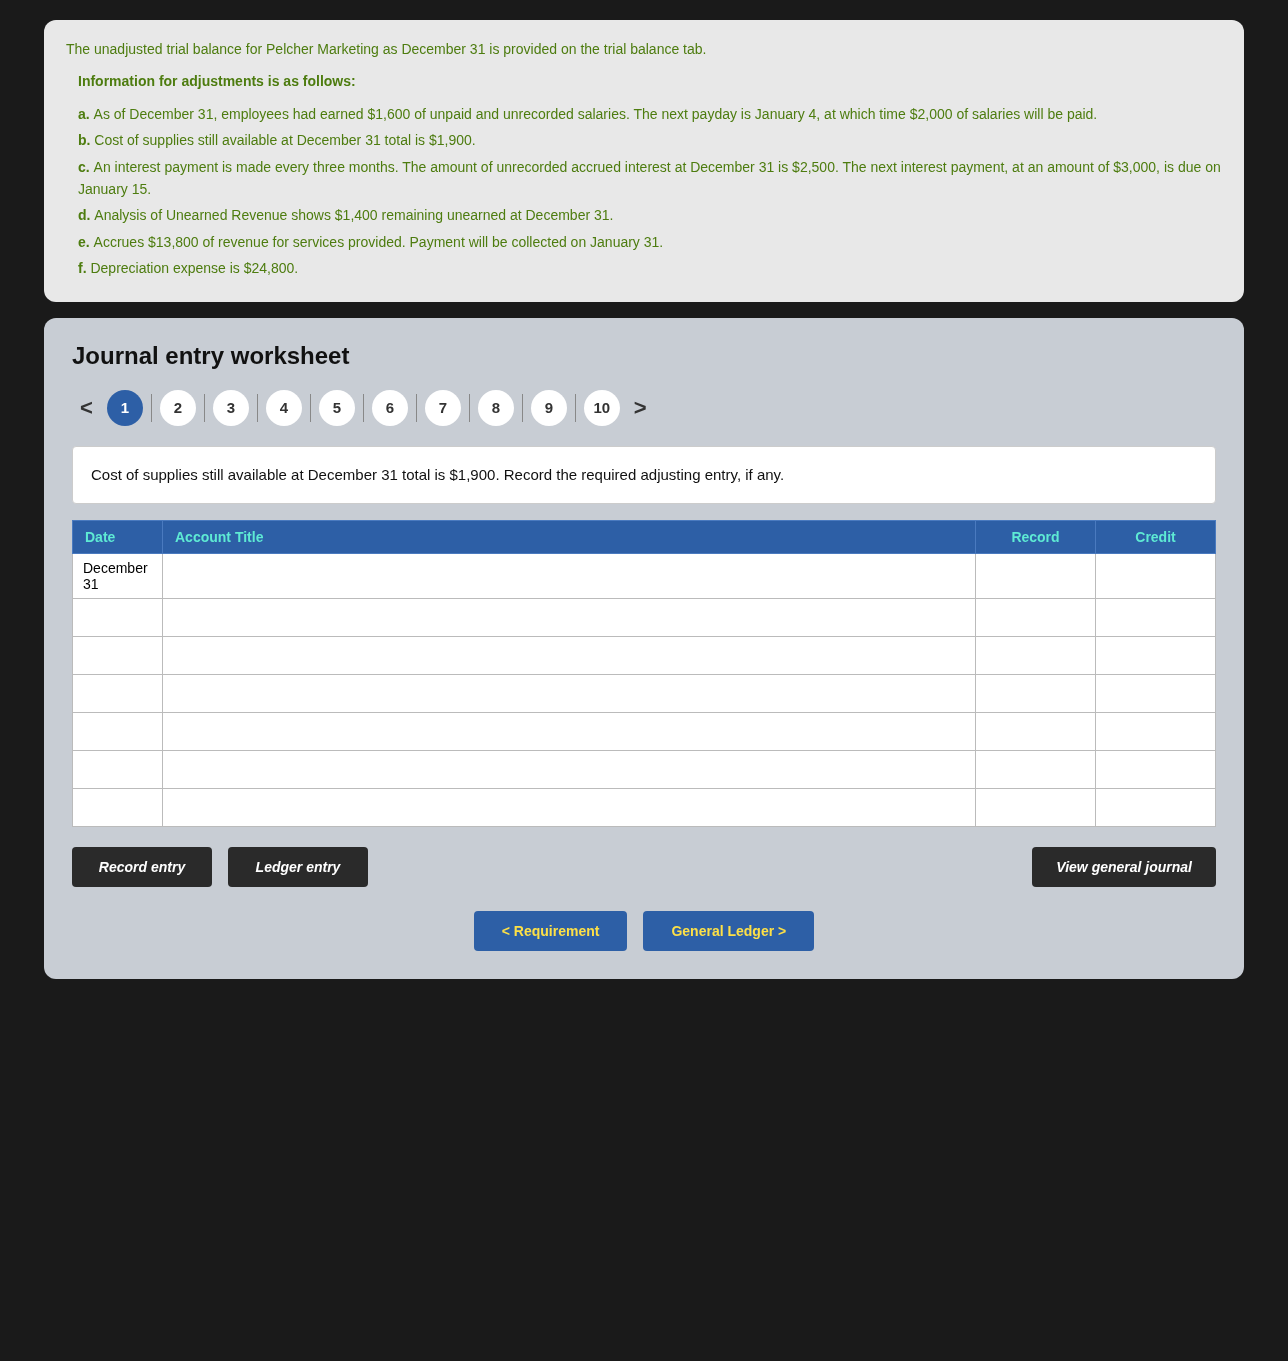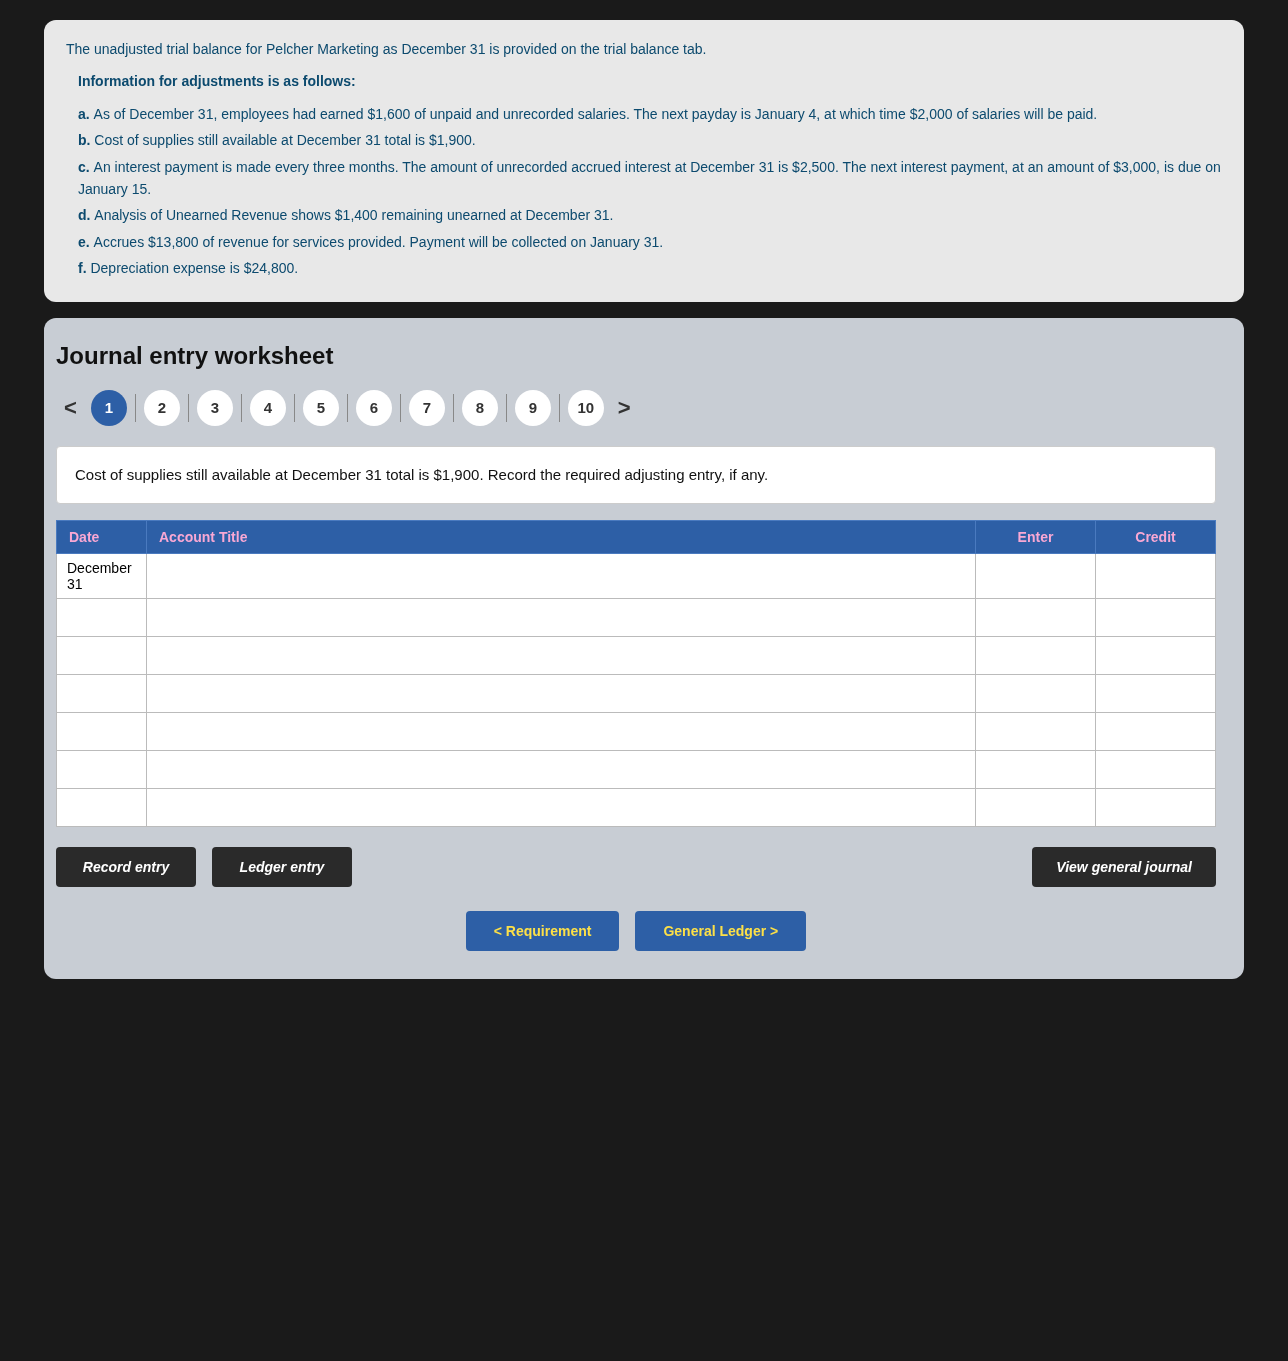--- a/index.html
+++ b/index.html
@@ -16,21 +16,21 @@
     }
 
     
     .info-card {
       background: #e8e8e8;
       border-radius: 12px;
       padding: 18px 22px;
       width: 100%;
       max-width: 1200px;
       font-size: 14px;
-      color: #0c4a6e;
+      color: #4d7c0f;
       line-height: 1.6;
     }
     .info-card p {
       margin-bottom: 10px;
     }
     .info-card .bold {
       font-weight: bold;
       margin-left: 12px;
     }
     .info-card ol {
@@ -38,21 +38,21 @@
       padding-left: 12px;
     }
     .info-card ol li {
       margin-bottom: 4px;
     }
 
     
     .worksheet-card {
       background: #c8cdd4;
       border-radius: 12px;
-      padding: 24px 28px 28px 12px;
+      padding: 24px 28px 28px 28px;
       width: 100%;
       max-width: 1200px;
     }
 
     .worksheet-title {
       font-size: 24px;
       font-weight: bold;
       color: #111;
       margin-bottom: 20px;
     }
@@ -121,21 +121,21 @@
 
     
     .journal-table {
       width: 100%;
       border-collapse: collapse;
       background: #fff;
       margin-bottom: 20px;
     }
     .journal-table th {
       background: #2d5fa6;
-      color: #f9a8d4;
+      color: #5eead4;
       padding: 8px 12px;
       text-align: left;
       font-size: 14px;
       font-weight: bold;
       border: 1px solid #4a7abf;
     }
     .journal-table th.center {
       text-align: center;
     }
     .journal-table td {
@@ -265,21 +265,21 @@
   <div class="description-box">
     <span>Cost of supplies still available at December 31 total is $1,900. Record the required adjusting entry, if any.</span>
   </div>
 
 
   <table class="journal-table">
     <thead>
       <tr>
         <th>Date</th>
         <th>Account Title</th>
-        <th class="center">Enter</th>
+        <th class="center">Record</th>
         <th class="center">Credit</th>
       </tr>
     </thead>
     <tbody id="journal-tbody">
         <tr>
           <td class="date-cell">December<br>31</td>
           <td class="account-cell"><input type="text" style=""></td>
           <td class="amount-cell"><input type="text" style=""></td>
           <td class="amount-cell"><input type="text" style=""></td>
         </tr>

